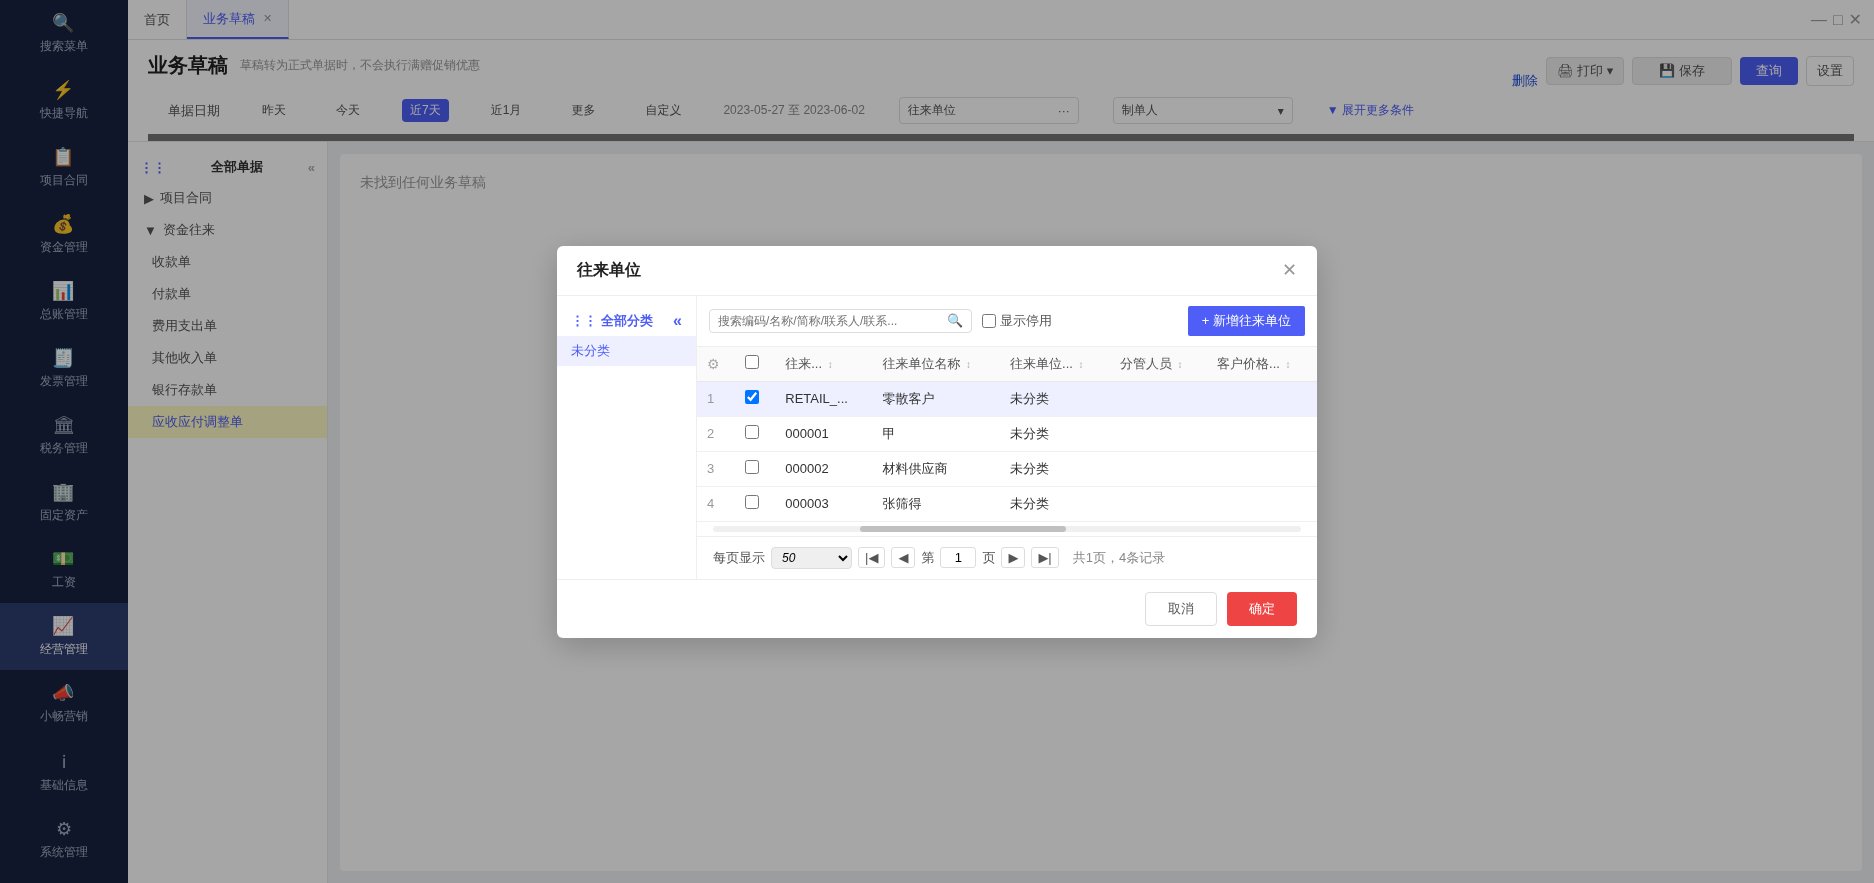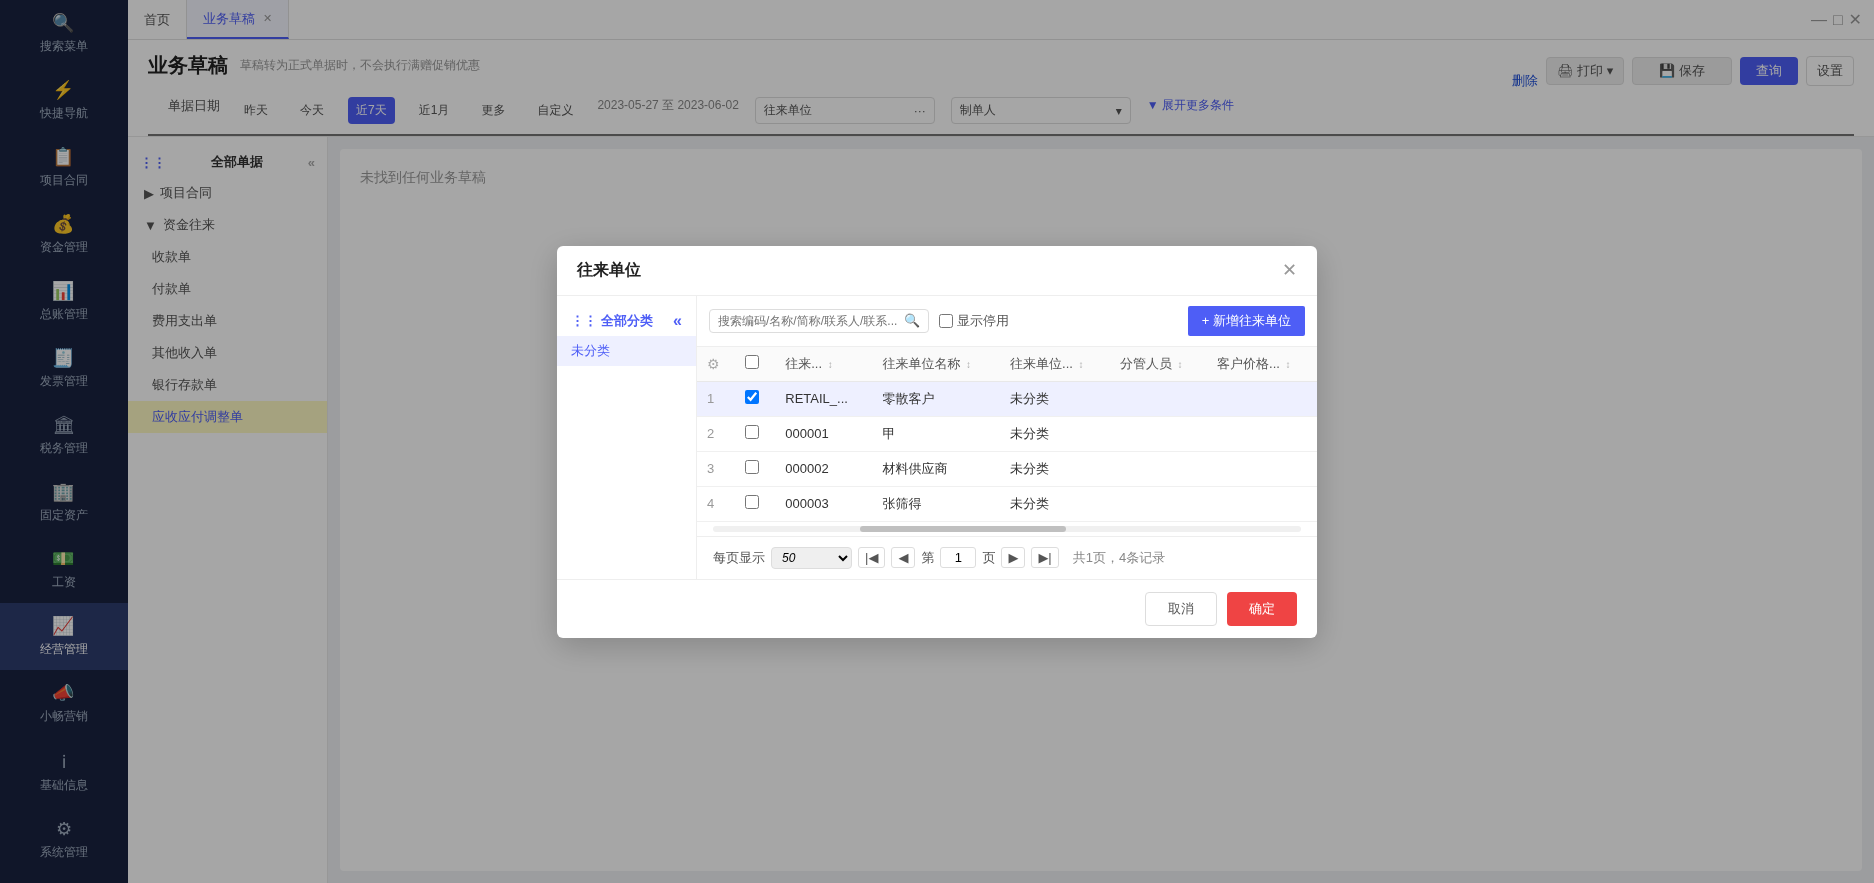--- a/index.html
+++ b/index.html
@@ -90,22 +90,23 @@
     .btn-print { color: #555; font-size: 13px; cursor: pointer; border: 1px solid #ddd; padding: 4px 10px; border-radius: 4px; }
     .btn-save { color: #555; font-size: 13px; cursor: pointer; border: 1px solid #ddd; padding: 4px 26px; border-radius: 4px; }
     .btn-query { background: #4e5ef6; color: #fff; font-size: 13px; padding: 5px 16px; border-radius: 4px; cursor: pointer; border: none; }
     .btn-settings { border: 1px solid #ddd; background: #fff; color: #555; font-size: 13px; padding: 5px 10px; border-radius: 4px; cursor: pointer; }
 
     
     .filter-row {
       background: #fff;
       padding: 10px 20px;
       display: flex;
-      gap: 16px;
-      border-bottom: 2px solid #737373;
+      align-items: center;
+      gap: 34px;
+      border-bottom: 7px solid #737373;
     }
     .filter-label { font-size: 13px; color: #555; }
     .date-btn { font-size: 12px; padding: 3px 8px; border-radius: 4px; cursor: pointer; color: #555; border: none; background: none; }
     .date-btn.active { background: #4e5ef6; color: #fff; }
     .date-range { font-size: 12px; color: #888; }
     .filter-field { border: 1px solid #ddd; border-radius: 4px; padding: 4px 8px; font-size: 12px; width: 180px; color: #555; cursor: pointer; display: flex; align-items: center; justify-content: space-between; }
     .expand-btn { color: #4e5ef6; font-size: 12px; cursor: pointer; }
 
     
     .content-area {
@@ -234,21 +235,21 @@
     .search-input-wrap {
       position: relative;
       display: flex;
       align-items: center;
     }
     .search-input {
       border: 1px solid #ddd;
       border-radius: 4px;
       padding: 4px 28px 4px 8px;
       font-size: 12px;
-      width: 220px;
+      width: 263px;
       color: #555;
       outline: none;
     }
     .search-icon-inner { position: absolute; right: 8px; color: #aaa; font-size: 13px; }
     .show-disabled-label { font-size: 13px; color: #555; display: flex; align-items: center; gap: 4px; }
     .add-btn {
       margin-left: auto;
       background: #4e5ef6;
       color: #fff;
       border: none;

